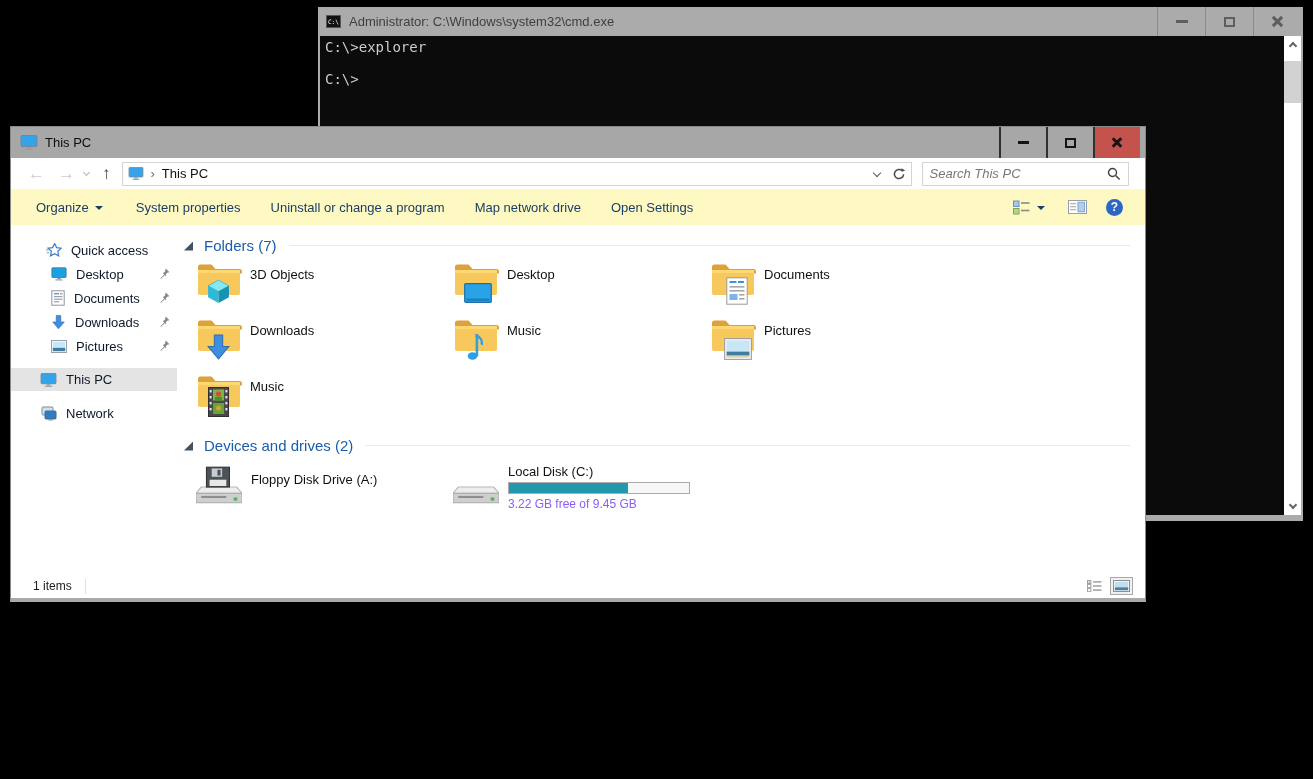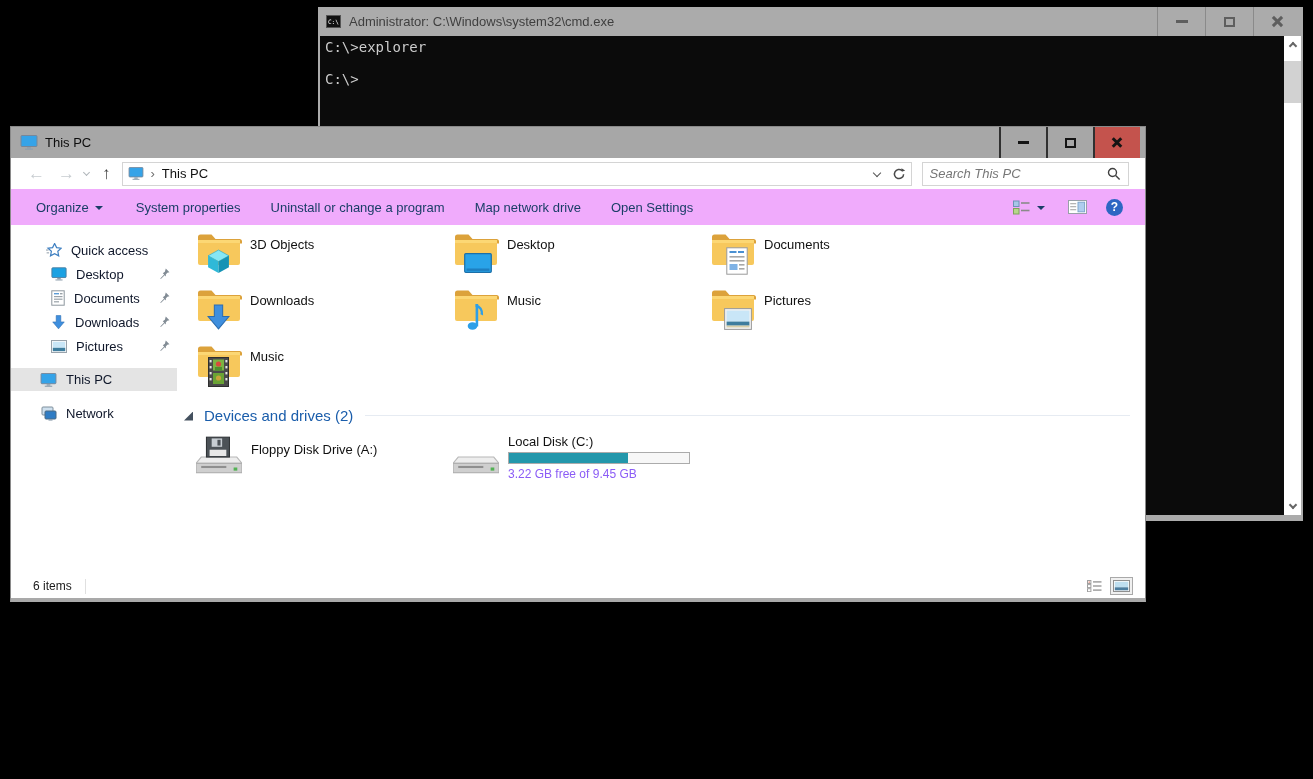--- a/index.html
+++ b/index.html
@@ -60,21 +60,21 @@
   .crumb-text { font-size:13px; color:#111; }
   .addr-right { margin-left:auto; display:flex; align-items:center; }
   .addr-chev { width:6px; height:6px; border-right:1.6px solid #555; border-bottom:1.6px solid #555;
     transform:rotate(45deg); margin:-2px 12px 0 0; }
   .search-box { margin-left:10px; width:207px; height:24px; border:1px solid #d4d4d4;
     display:flex; align-items:center; padding:0 7px; }
   .search-box input { border:none; outline:none; flex:1; font-size:13px; color:#111;
     font-family:"Liberation Sans",sans-serif; min-width:0;font-style:italic; }
   .search-box input::placeholder { color:#767676; }
 
-  .ex-toolbar { height:36px; background:#f0abfc; display:flex; align-items:center;
+  .ex-toolbar { height:36px; background:#fef9c3; display:flex; align-items:center;
     font-size:13px; color:#1a3e67; }
   .tb-item { white-space:nowrap; display:flex; align-items:center; cursor:default; }
   .tb-caret { width:0; height:0; border-left:4px solid transparent; border-right:4px solid transparent;
     border-top:4px solid #1a3e67; margin-left:6px; margin-top:1px; }
   .tb-right { margin-left:auto; display:flex; align-items:center; margin-right:22px; }
   .help-circle { width:17px; height:17px; border-radius:50%; background:#2d66c3; color:#fff;
     font-size:12px; font-weight:bold; display:flex; align-items:center; justify-content:center; }
 
   .ex-body { position:absolute; top:98px; bottom:24px; left:0; right:0; display:flex; background:#fff; }
 
@@ -319,20 +319,25 @@
           <rect x="2" y="1" width="11" height="8" rx="1" fill="#cfe0ee" stroke="#7f8f9c"></rect>
           <rect x="5" y="5" width="11" height="8" rx="1" fill="#2f7cc4" stroke="#4a6a84"></rect>
           <rect x="8.5" y="13.2" width="4" height="1.4" fill="#8fa0ae"></rect>
         </svg>
         <span class="lbl">Network</span>
       </div>
     </div>
 
     <div class="content">
 
+      <div class="group-header gh-1">
+        <div class="tri"></div>
+        <span class="gh-text">Folders (7)</span>
+        <div class="gh-line"></div>
+      </div>
       <div class="tiles">
 
         <div class="tile">
           <span class="ficon">
             <svg width="46" height="38" viewBox="0 0 46 38">
                 <path d="M2 7 q0-2.5 2.5-2.5 h11 l4 4.5 h24 q2.5 0 2.5 2.5 v2 H2 z" fill="#dca23b"></path>
                 <rect x="2" y="10" width="42" height="25" rx="2" fill="#f7c85c"></rect>
                 <rect x="2" y="10" width="42" height="3" fill="#fcd774"></rect>
               </svg>
             <svg class="overlay" style="left:10px;bottom:0" width="25" height="25" viewBox="0 0 24 24">
@@ -495,21 +500,21 @@
                 <div class="cap-fill" style="width: 66%;"></div>
               </div>
             <div class="free-text">3.22 GB free of 9.45 GB</div>
           </div>
         </div>
       </div>
     </div>
   </div>
 
   <div class="status-bar">
-    <span class="status-text">6 items</span>
+    <span class="status-text">1 items</span>
     <div class="status-div"></div>
     <div class="status-right">
       <div class="view-toggle">
         <svg width="15" height="12" viewBox="0 0 15 12">
           <rect x="0.5" y="0.5" width="3.4" height="3" fill="#fff" stroke="#a0a0a0"></rect>
             <rect x="1.6" y="1.5" width="1.2" height="1.2" fill="#d0654f"></rect>
           <rect x="6" y="1.2" width="8.5" height="1.4" fill="#9a9a9a"></rect>
           <rect x="0.5" y="4.6" width="3.4" height="3" fill="#fff" stroke="#a0a0a0"></rect>
           <rect x="6" y="5.3" width="8.5" height="1.4" fill="#9a9a9a"></rect>
           <rect x="0.5" y="8.7" width="3.4" height="3" fill="#fff" stroke="#a0a0a0"></rect>

